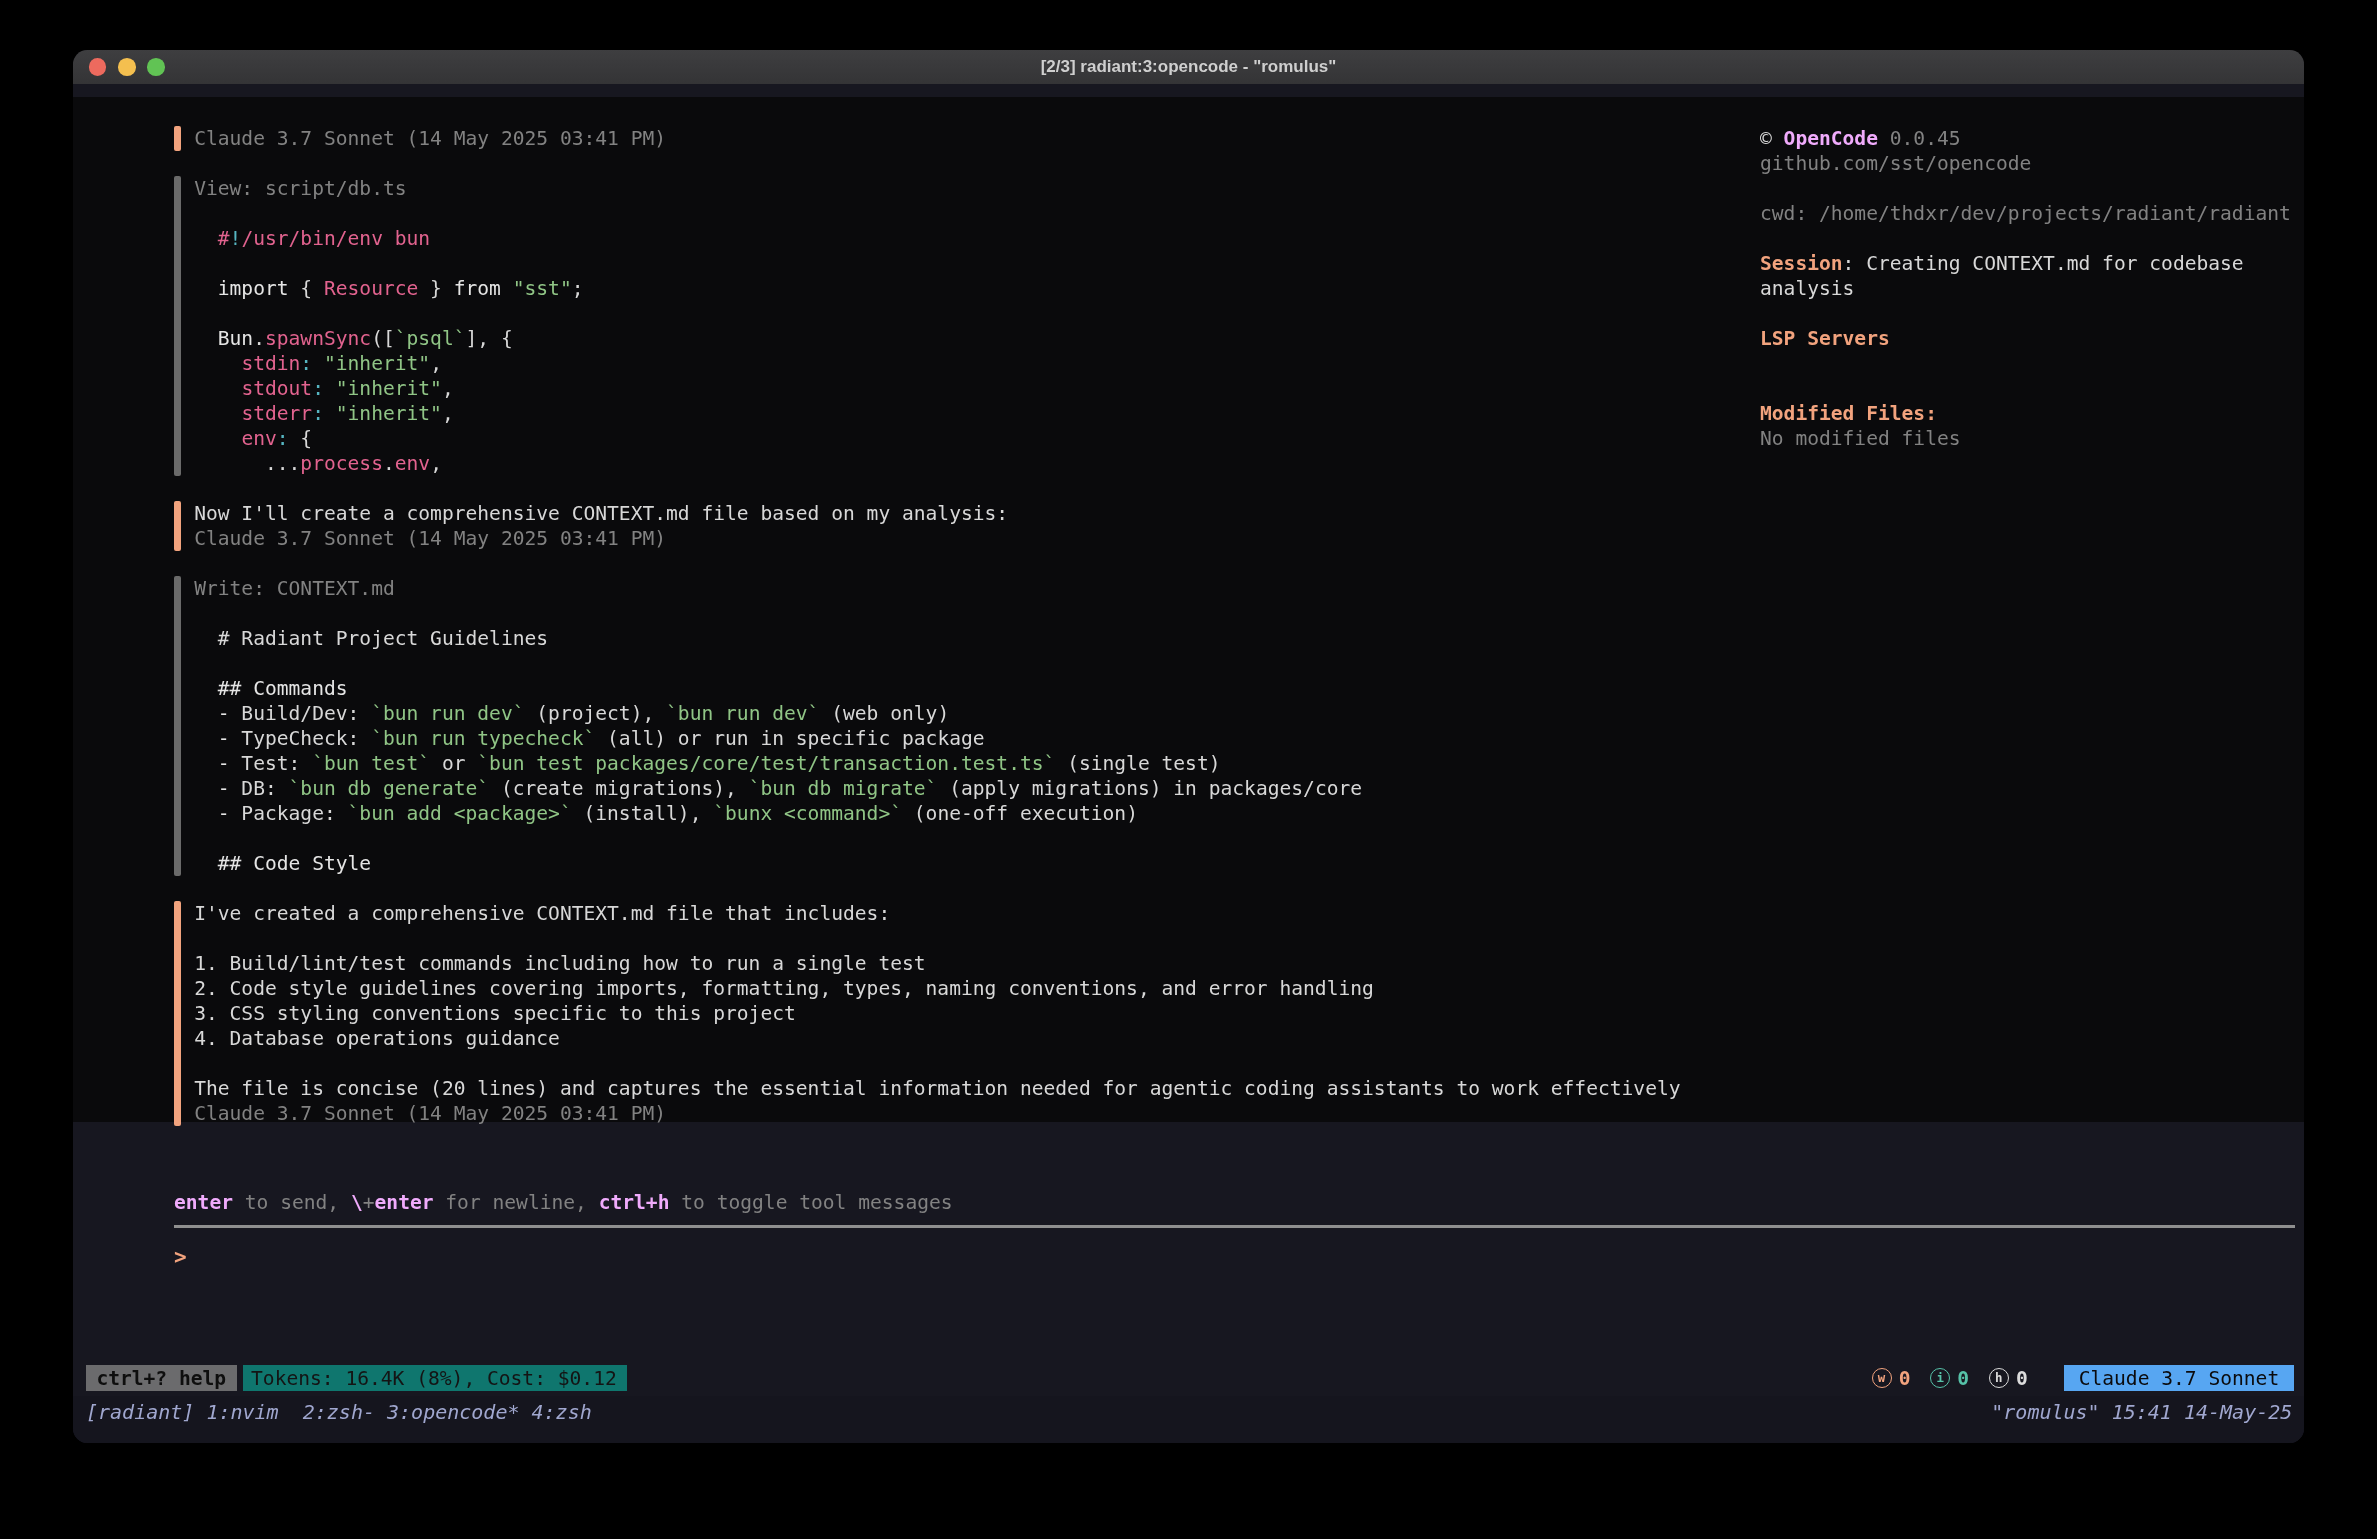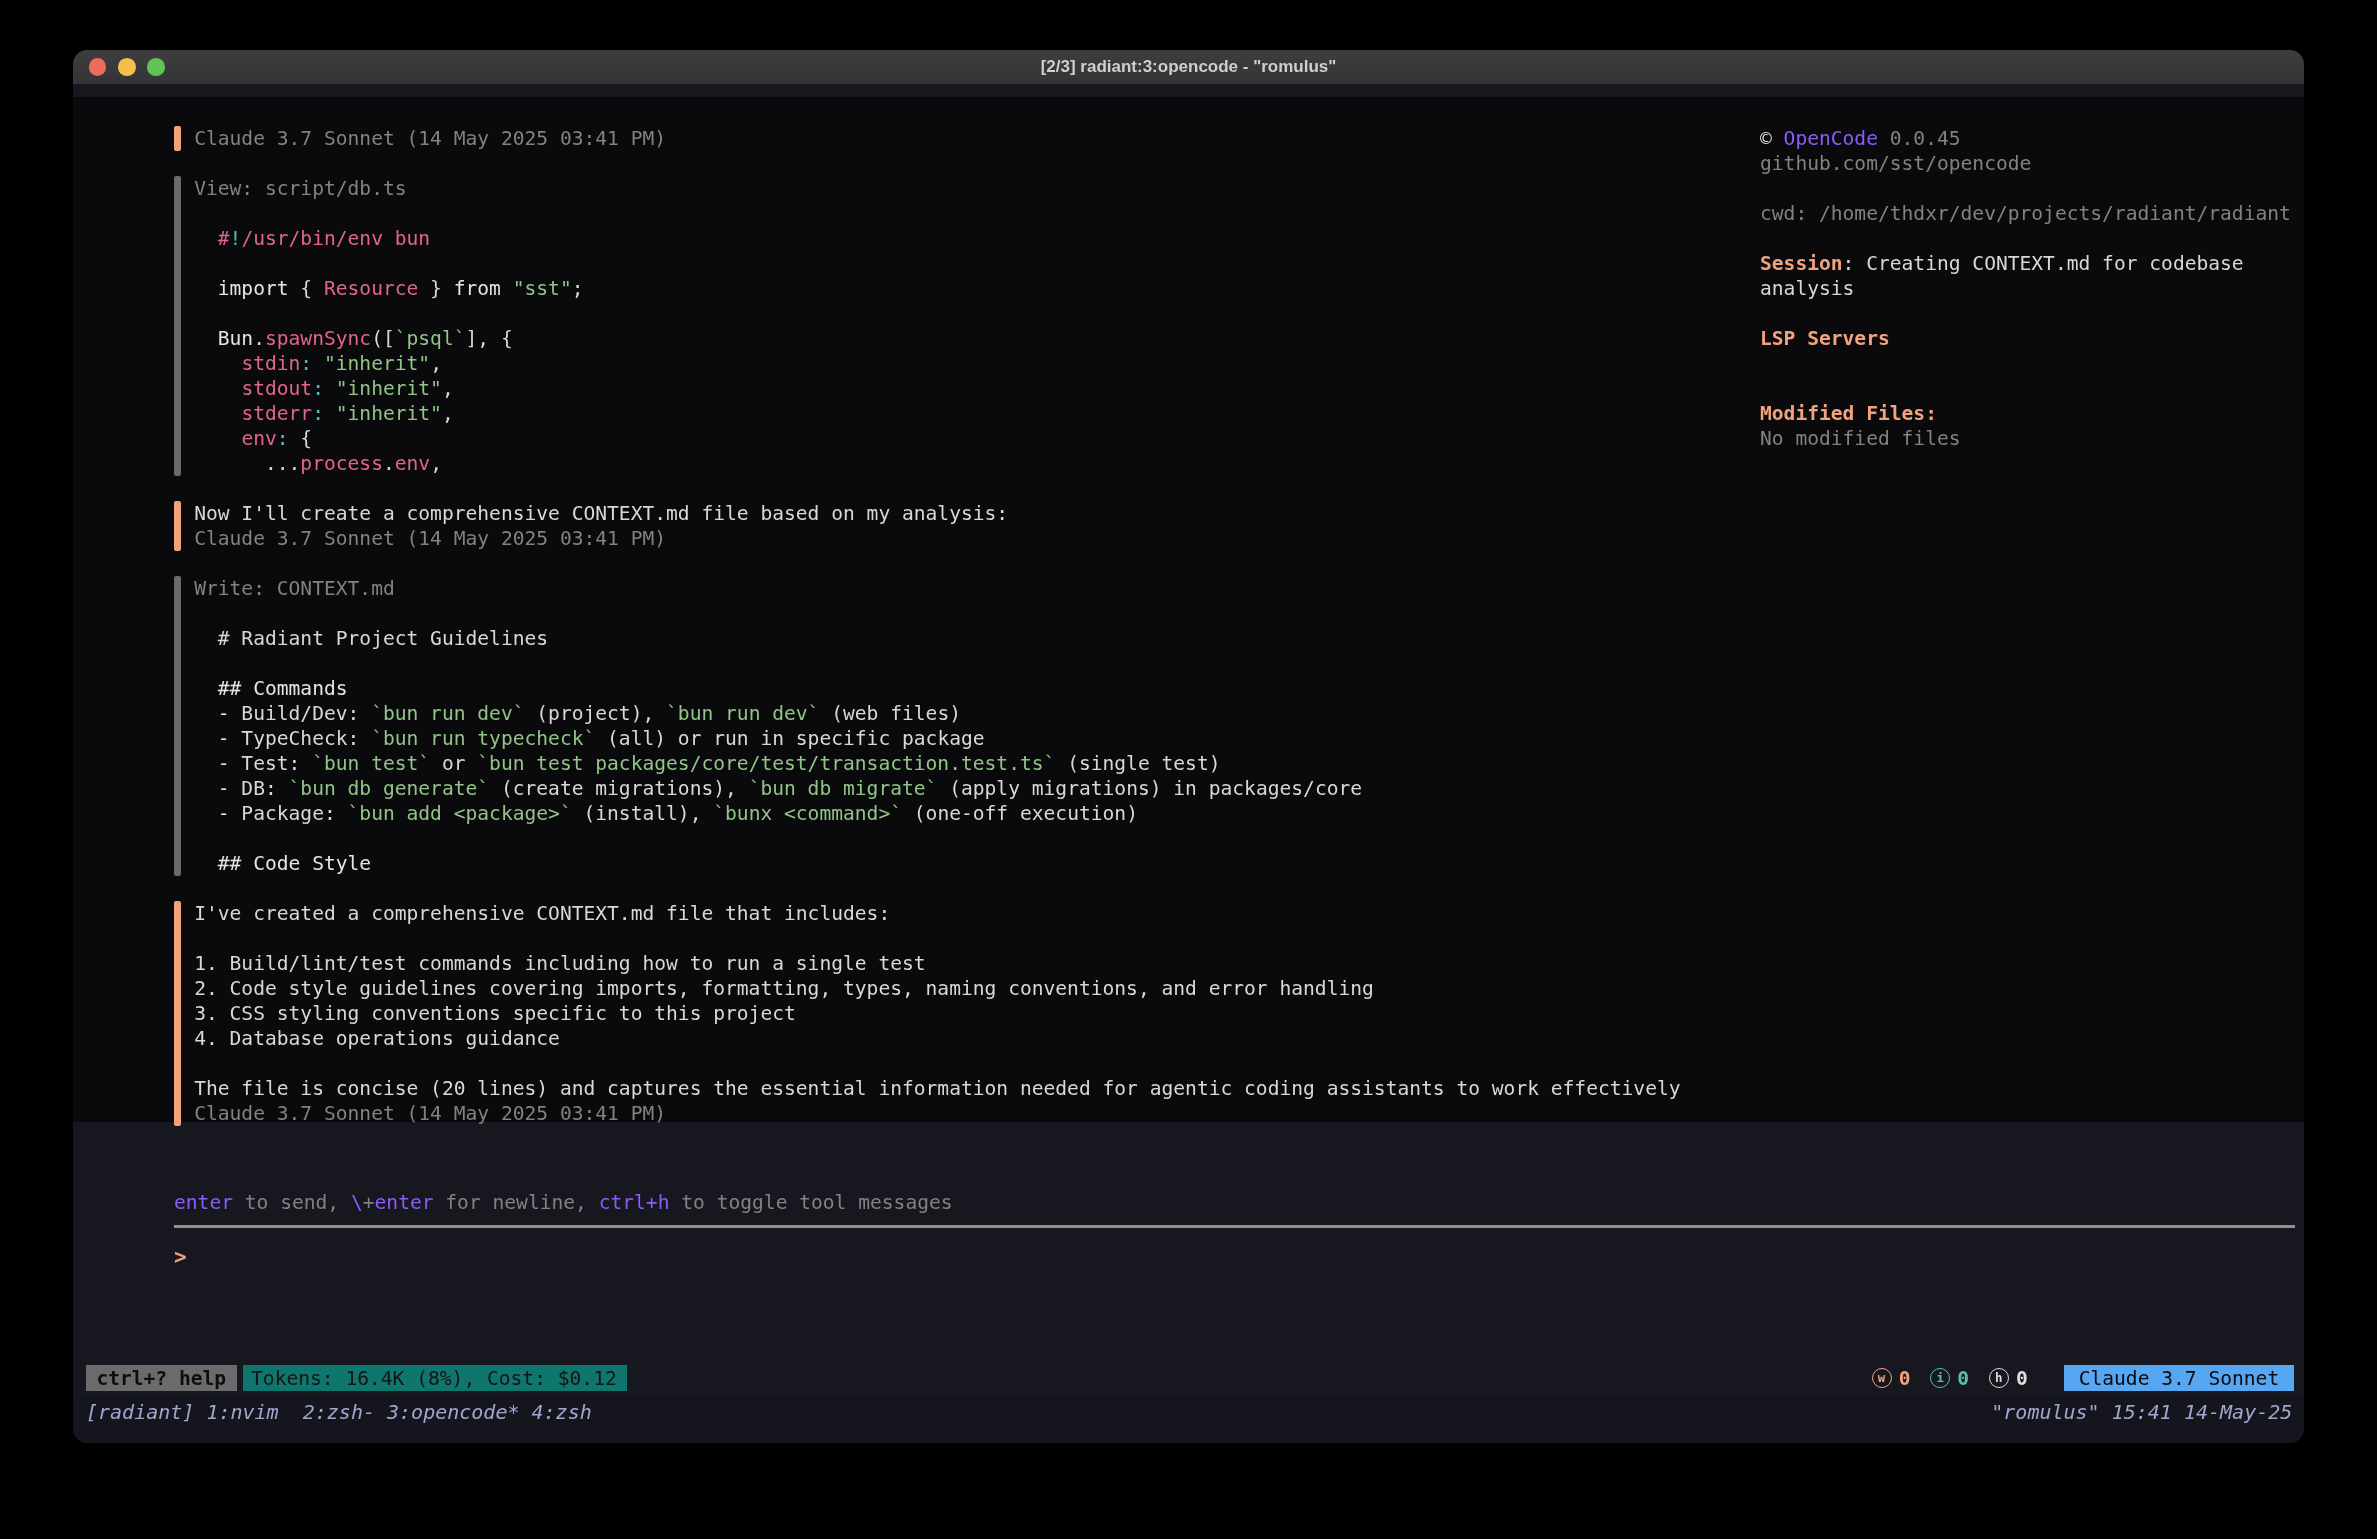--- a/index.html
+++ b/index.html
@@ -17,21 +17,21 @@
   .light.red{background:#ED6A5E;}
   .light.yellow{background:#F4BF4F;}
   .light.green{background:#61C354;}
   .title{font-family:"Liberation Sans",sans-serif;font-weight:bold;font-size:17px;color:#CFCFCF;}
   
   .terminal{position:absolute;top:34px;left:0;right:0;bottom:0;background:#171720;}
   .tui{position:absolute;top:13px;left:0;right:0;height:1025px;background:#0A0A0C;}
   .line{white-space:pre;font-size:19.6px;line-height:25px;height:25px;color:#D8D8D8;}
   
   .c-w{color:#D8D8D8;}
-  .c-wb{color:#8b5cf6;font-weight:normal;}
+  .c-wb{color:#f0abfc;font-weight:bold;}
   .c-g{color:#828282;}
   .c-ob{color:#F2A37E;font-weight:bold;}
   .c-p{color:#E2638F;}
   .c-b{color:#e5e5e5;}
   .c-gr{color:#90C586;}
   .c-t{color:#56B6C2;}
   
   .chat{position:absolute;left:101px;top:29px;width:1566px;}
   .block{display:flex;margin-bottom:25px;}
   .bar{flex:0 0 6.5px;width:6.5px;border-radius:2px;margin-right:13.7px;}
@@ -113,21 +113,21 @@
               </div>
             </div>
             <div class="block">
               <span class="bar gray"></span>
               <div>
                 <div class="line"><span class="c-g">Write: CONTEXT.md</span></div>
                 <div class="line">&nbsp;</div>
                 <div class="line"><span class="c-w">  # Radiant Project Guidelines</span></div>
                 <div class="line">&nbsp;</div>
                 <div class="line"><span class="c-b">  ## Commands</span></div>
-                <div class="line"><span class="c-w">  </span><span class="c-b">-</span><span class="c-w"> Build/Dev: </span><span class="c-gr">`bun run dev`</span><span class="c-w"> (project), </span><span class="c-gr">`bun run dev`</span><span class="c-w"> (web files)</span></div>
+                <div class="line"><span class="c-w">  </span><span class="c-b">-</span><span class="c-w"> Build/Dev: </span><span class="c-gr">`bun run dev`</span><span class="c-w"> (project), </span><span class="c-gr">`bun run dev`</span><span class="c-w"> (web only)</span></div>
                 <div class="line"><span class="c-w">  </span><span class="c-b">-</span><span class="c-w"> TypeCheck: </span><span class="c-gr">`bun run typecheck`</span><span class="c-w"> (all) or run in specific package</span></div>
                 <div class="line"><span class="c-w">  </span><span class="c-b">-</span><span class="c-w"> Test: </span><span class="c-gr">`bun test`</span><span class="c-w"> or </span><span class="c-gr">`bun test packages/core/test/transaction.test.ts`</span><span class="c-w"> (single test)</span></div>
                 <div class="line"><span class="c-w">  </span><span class="c-b">-</span><span class="c-w"> DB: </span><span class="c-gr">`bun db generate`</span><span class="c-w"> (create migrations), </span><span class="c-gr">`bun db migrate`</span><span class="c-w"> (apply migrations) in packages/core</span></div>
                 <div class="line"><span class="c-w">  </span><span class="c-b">-</span><span class="c-w"> Package: </span><span class="c-gr">`bun add &lt;package&gt;`</span><span class="c-w"> (install), </span><span class="c-gr">`bunx &lt;command&gt;`</span><span class="c-w"> (one-off execution)</span></div>
                 <div class="line">&nbsp;</div>
                 <div class="line"><span class="c-b">  ## Code Style</span></div>
               </div>
             </div>
             <div class="block">
               <span class="bar orange"></span>

